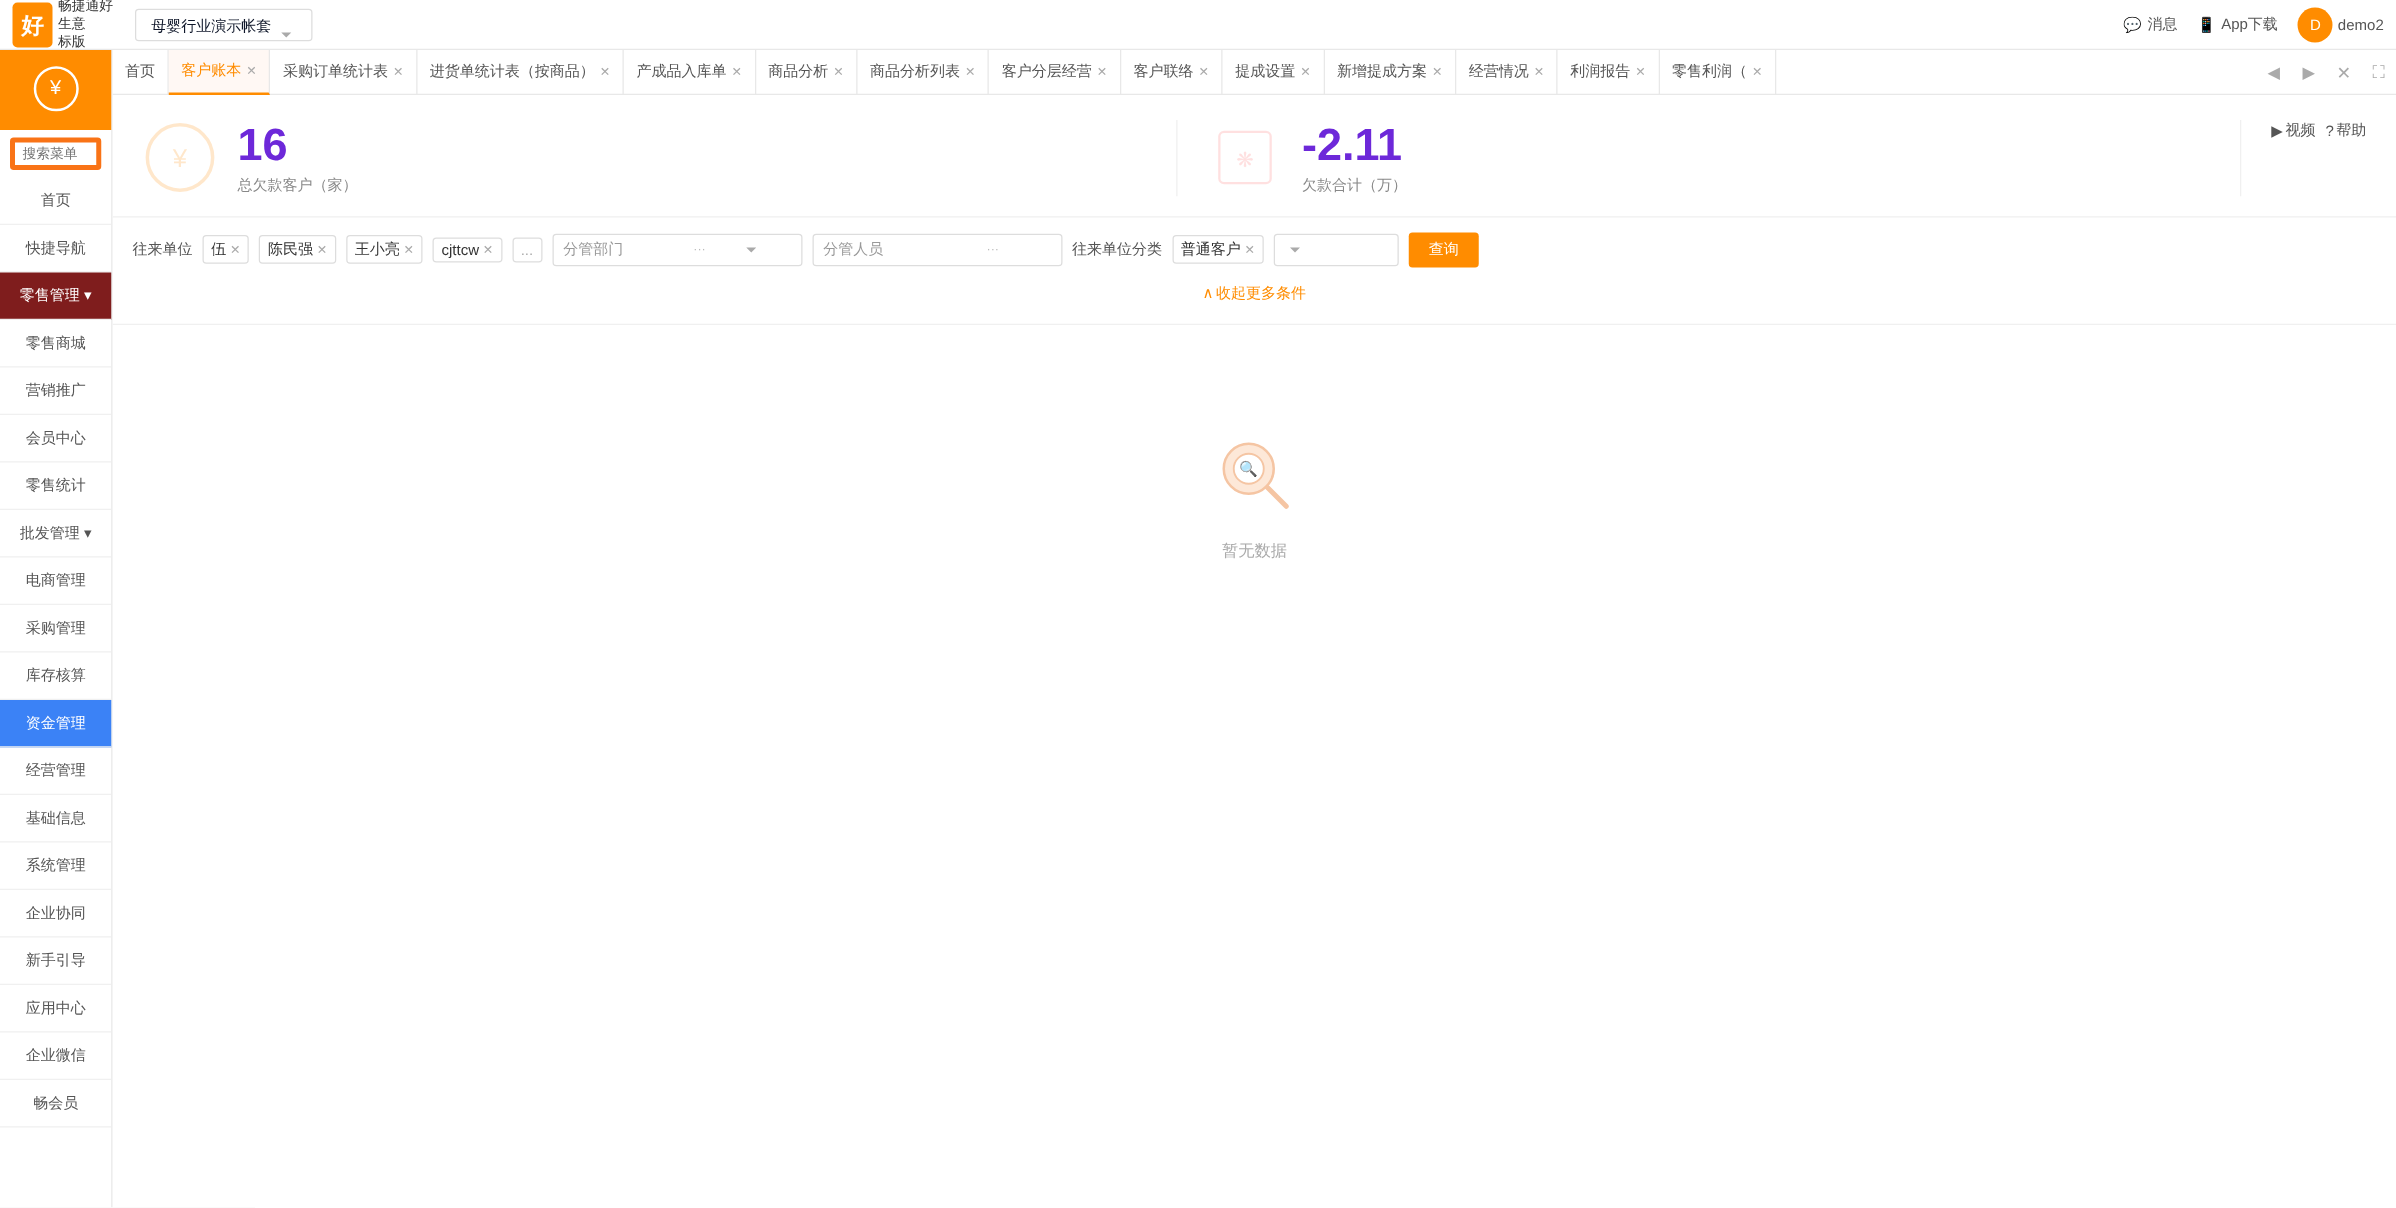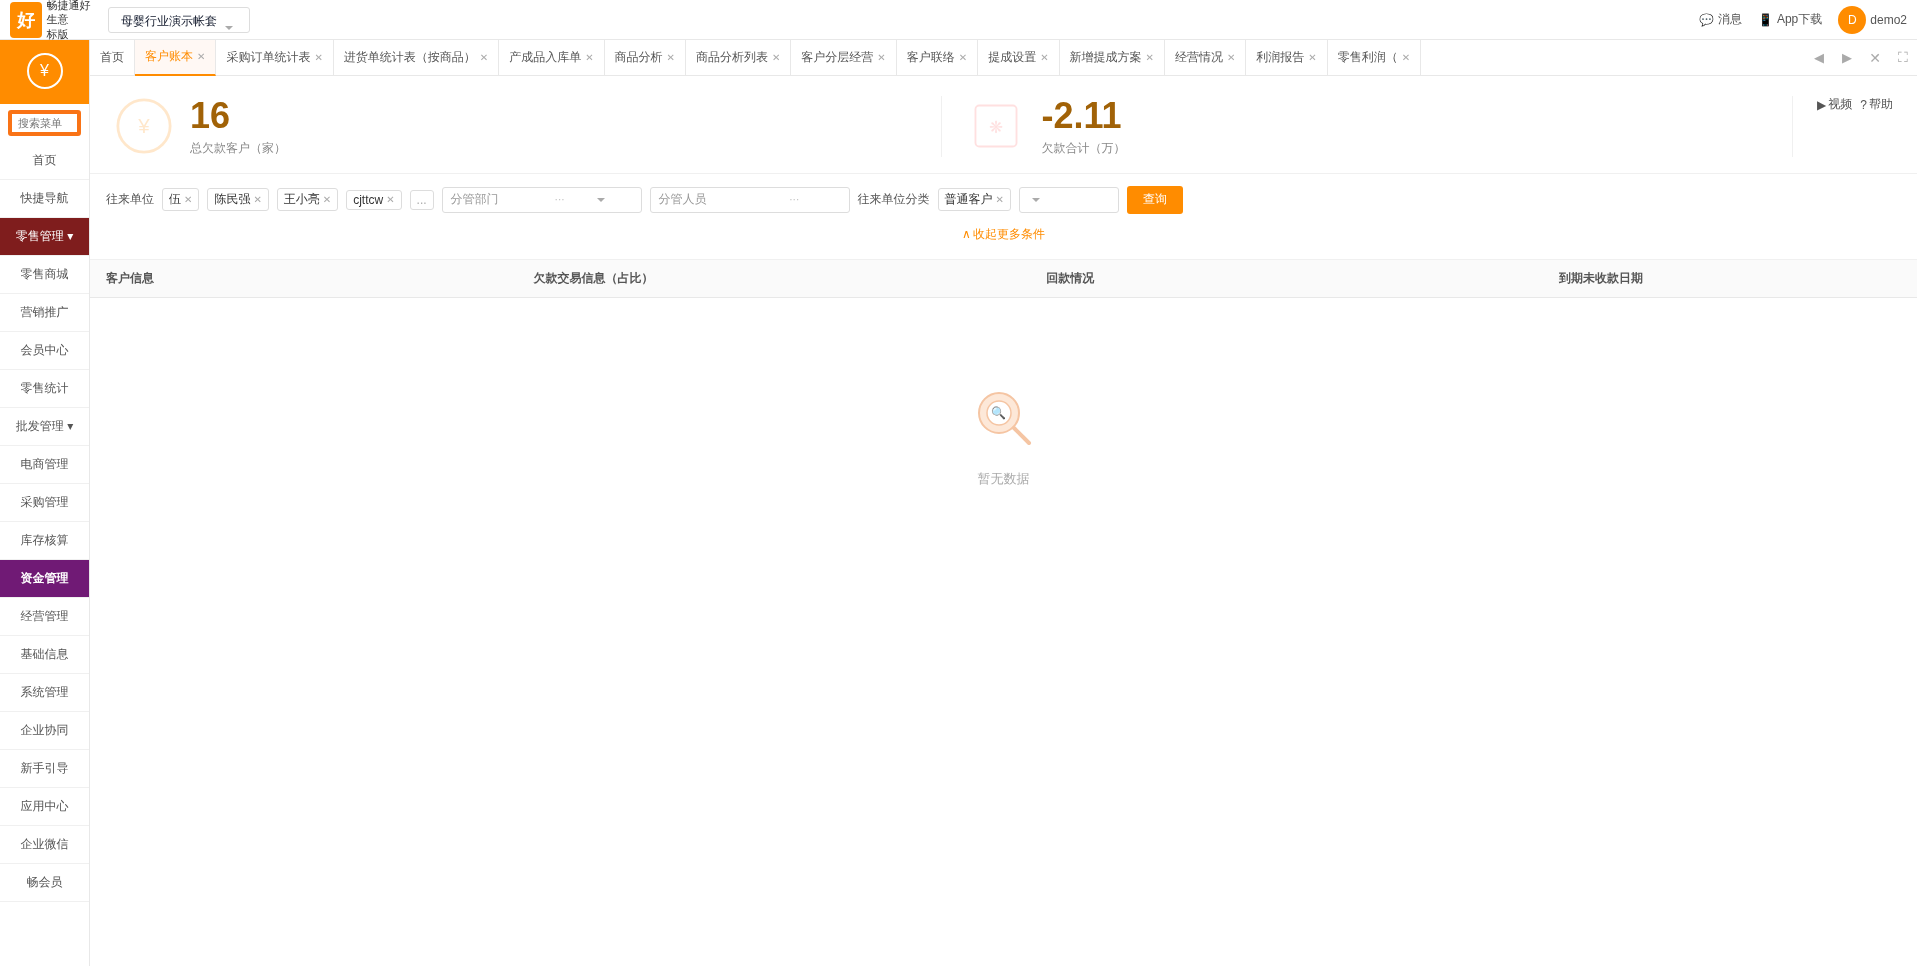--- a/index.html
+++ b/index.html
@@ -40,21 +40,21 @@
     .tab-bar-end { margin-left: auto; display: flex; }
 
     
     .stats-area { display: flex; padding: 20px 24px 16px; border-bottom: 1px solid #f0f0f0; gap: 0; }
     .stat-card { flex: 1; display: flex; align-items: center; gap: 16px; border-right: 1px solid #f0f0f0; padding-right: 24px; margin-right: 24px; }
     .stat-card:last-child { border-right: none; }
     .stat-icon { width: 60px; height: 60px; display: flex; align-items: center; justify-content: center; opacity: 0.2; }
     .stat-icon svg { width: 56px; height: 56px; }
     .stat-values { display: flex; flex-direction: column; }
     .stat-number { font-size: 36px; font-weight: bold; line-height: 1.1; }
-    .stat-number.red { color: #a16207; }
+    .stat-number.red { color: #6d28d9; }
     .stat-number.dark { color: #222; text-decoration: underline; }
     .stat-label { font-size: 12px; color: #888; margin-top: 4px; }
     .stat-actions { margin-left: auto; display: flex; align-items: flex-start; gap: 8px; font-size: 12px; color: #555; }
     .stat-action-btn { display: flex; align-items: center; gap: 2px; cursor: pointer; }
 
     
     .filter-area { padding: 12px 16px; border-bottom: 1px solid #f0f0f0; }
     .filter-row { display: flex; align-items: center; gap: 8px; margin-bottom: 8px; flex-wrap: wrap; }
     .filter-label { font-size: 12px; color: #555; white-space: nowrap; }
     .filter-tag { display: inline-flex; align-items: center; background: #fff; border: 1px solid #ddd; border-radius: 3px; padding: 2px 6px; font-size: 12px; color: #333; gap: 3px; }
@@ -139,21 +139,21 @@
       <div class="sidebar-nav-item">快捷导航</div>
       <div class="sidebar-nav-item active" style="background:#7f1d1d;color:#fff;">零售管理 ▾</div>
       <div class="sidebar-nav-item">零售商城</div>
       <div class="sidebar-nav-item">营销推广</div>
       <div class="sidebar-nav-item">会员中心</div>
       <div class="sidebar-nav-item">零售统计</div>
       <div class="sidebar-nav-item">批发管理 ▾</div>
       <div class="sidebar-nav-item">电商管理</div>
       <div class="sidebar-nav-item">采购管理</div>
       <div class="sidebar-nav-item">库存核算</div>
-      <div class="sidebar-nav-item" style="background:#701a75;color:#fff;font-weight:bold;">资金管理</div>
+      <div class="sidebar-nav-item" style="background:#3b82f6;color:#fff;">资金管理</div>
       <div class="sidebar-nav-item">经营管理</div>
       <div class="sidebar-nav-item">基础信息</div>
       <div class="sidebar-nav-item">系统管理</div>
       <div class="sidebar-nav-item">企业协同</div>
       <div class="sidebar-nav-item">新手引导</div>
       <div class="sidebar-nav-item">应用中心</div>
       <div class="sidebar-nav-item">企业微信</div>
       <div class="sidebar-nav-item">畅会员</div>
     </div>
 
@@ -313,26 +313,20 @@
           </div>
           <div style="display:flex;justify-content:center;">
             <div class="collapse-btn">
               <span>∧</span>
               <span>收起更多条件</span>
             </div>
           </div>
         </div>
 
 
-        <div class="table-header">
-          <div class="col-customer">客户信息</div>
-          <div class="col-debt">欠款交易信息（占比）</div>
-          <div class="col-repay">回款情况</div>
-          <div class="col-date">到期未收款日期</div>
-        </div>
 
         <div class="empty-state">
           <div class="empty-icon">
             <svg viewBox="0 0 80 80" width="80" height="80">
 
               <circle cx="35" cy="35" r="20" fill="#fde8d8" stroke="#f5c5a3" stroke-width="2"></circle>
               <circle cx="35" cy="35" r="12" fill="#fff" stroke="#f5c5a3" stroke-width="1.5"></circle>
               <line x1="50" y1="50" x2="65" y2="65" stroke="#f5c5a3" stroke-width="4" stroke-linecap="round"></line>
               <text x="35" y="39" text-anchor="middle" font-size="12" fill="#f5a070">🔍</text>
             </svg>

